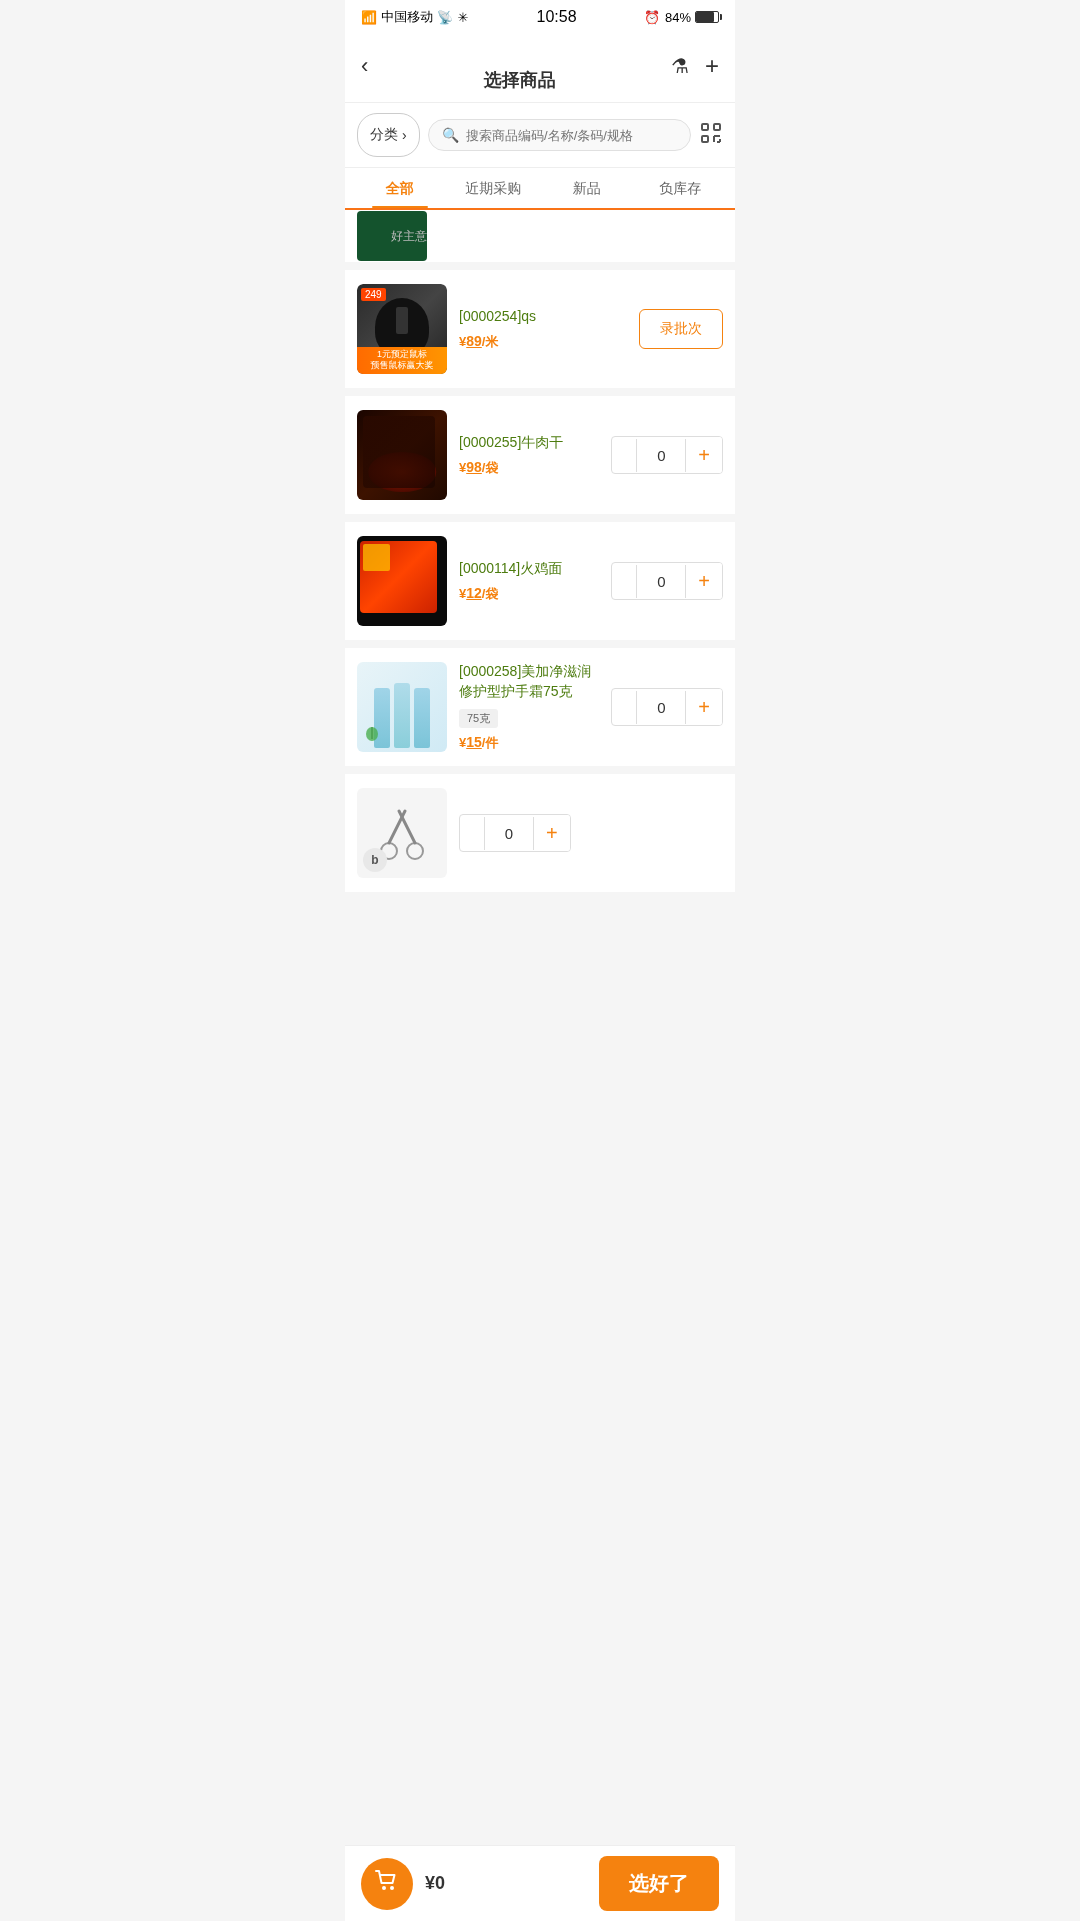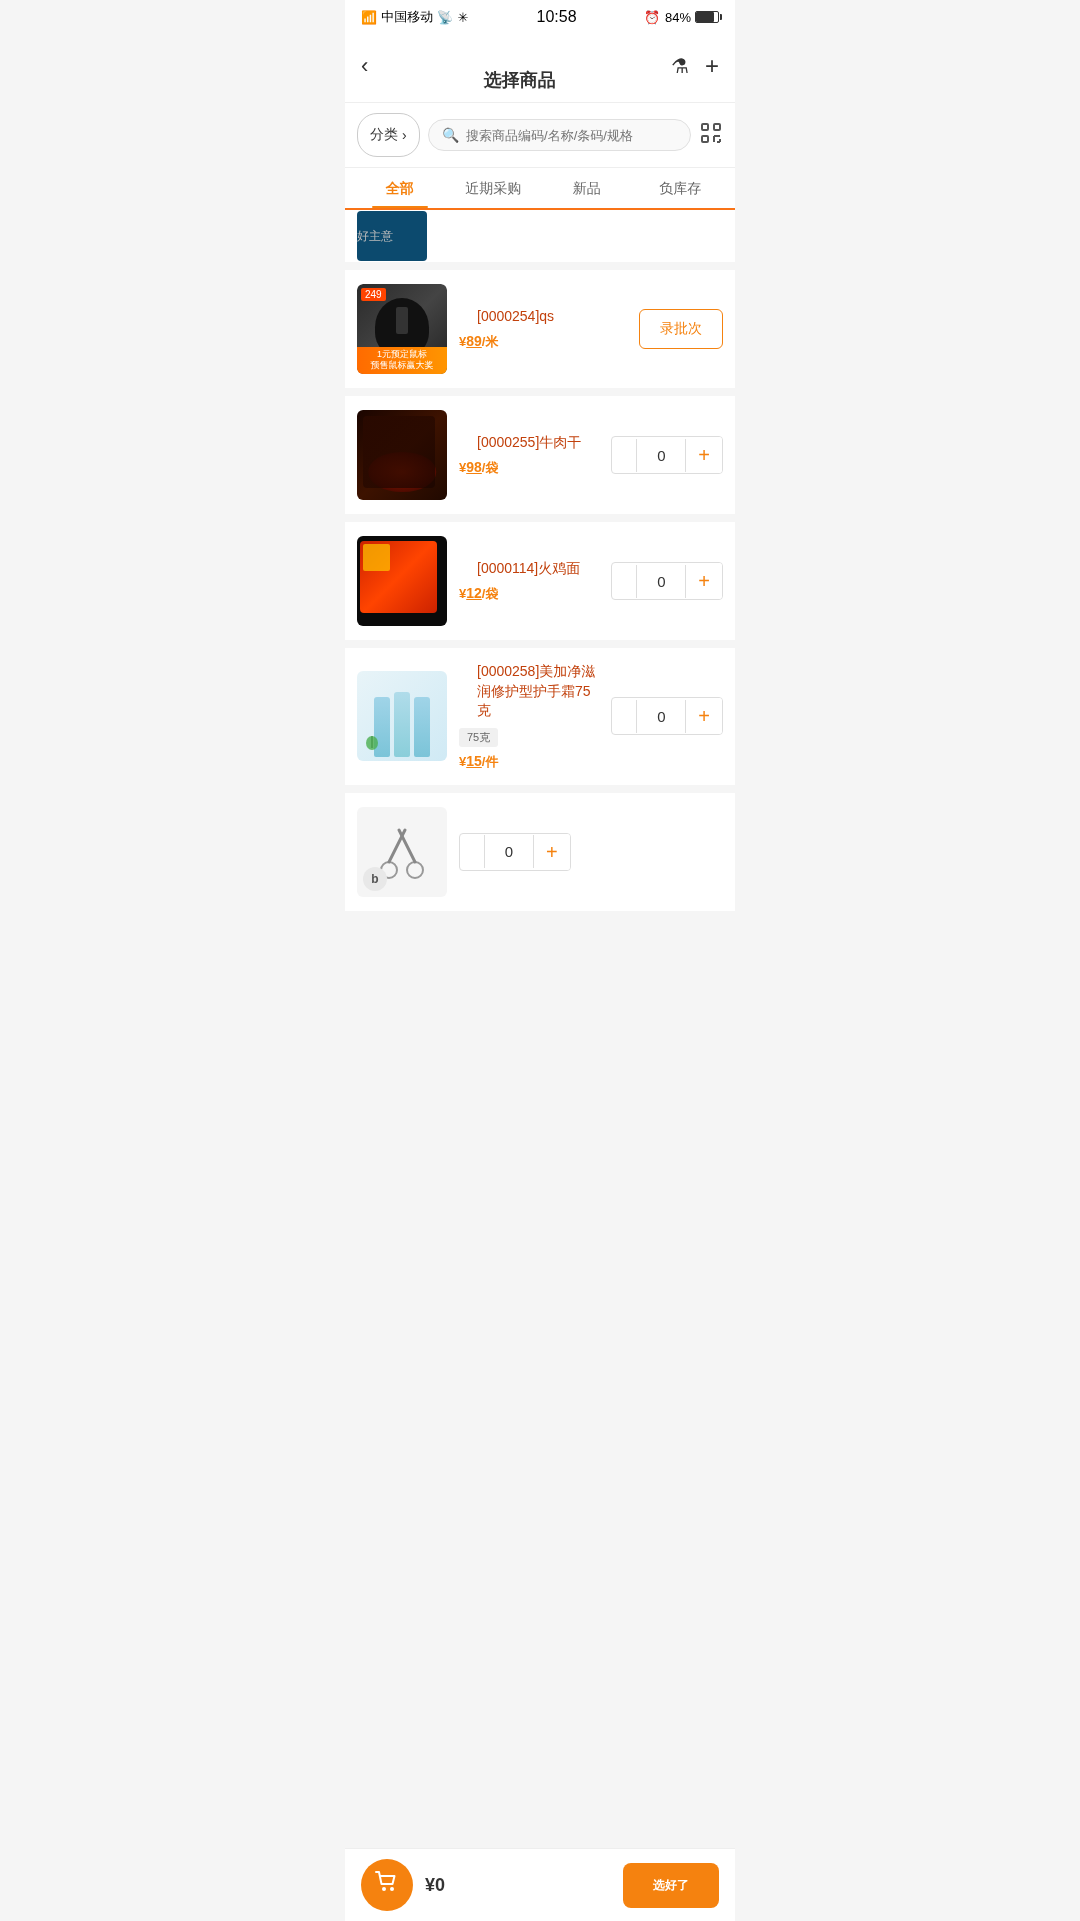--- a/index.html
+++ b/index.html
@@ -219,24 +219,23 @@
       padding: 2px 4px;
       text-align: center;
     }
 
     .product-info {
       flex: 1;
       min-width: 0;
     }
     .product-name {
       font-size: 14px;
-      color: #c2410c;
+      color: #4d7c0f;
       margin-bottom: 6px;
       line-height: 1.4;
-      margin-left: 18px;
     }
     .product-tag {
       display: inline-block;
       background: #f0f0f0;
       color: #666;
       font-size: 11px;
       padding: 2px 8px;
       border-radius: 3px;
       margin-bottom: 6px;
     }
@@ -334,21 +333,21 @@
       font-size: 18px;
       font-weight: 600;
       color: #333;
     }
     .confirm-btn {
       background: #f5820f;
       color: #fff;
       border: none;
       border-radius: 8px;
       padding: 14px 30px;
-      font-size: 12px;
+      font-size: 20px;
       font-weight: 600;
       cursor: pointer;
     }
 
     
     .partial-image {
       width: 70px;
       height: 50px;
       background: #f0f0f0;
       border-radius: 4px;
@@ -419,21 +418,21 @@
     <span>新品</span>
   </div>
   <div class="tab-item">
     <span>负库存</span>
   </div>
 </div>
 
 <div class="product-list">
 
   <div class="product-item-partial">
-    <div class="partial-image" style="background:#0c4a6e; display:flex; align-items:center; justify-content:flex-start;">
+    <div class="partial-image" style="background:#14532d; display:flex; align-items:center; justify-content:flex-end;">
       <span style="font-size:12px; color:#bbb;">好主意</span>
     </div>
     <div></div>
   </div>
 
   <div class="product-item">
     <div class="product-image">
       <div class="img-mouse"></div>
       <div class="img-mouse-badge" style="position:absolute; bottom:0; left:0; right:0; background:linear-gradient(90deg,#ff6b00,#ff9500); color:#fff; font-size:9px; padding:2px 3px; line-height:1.3;">1元预定鼠标<br>预售鼠标赢大奖</div>
       <div style="position:absolute; top:4px; left:4px; background:#ff4400; color:#fff; font-size:10px; padding:1px 4px; border-radius:2px;">249</div>

